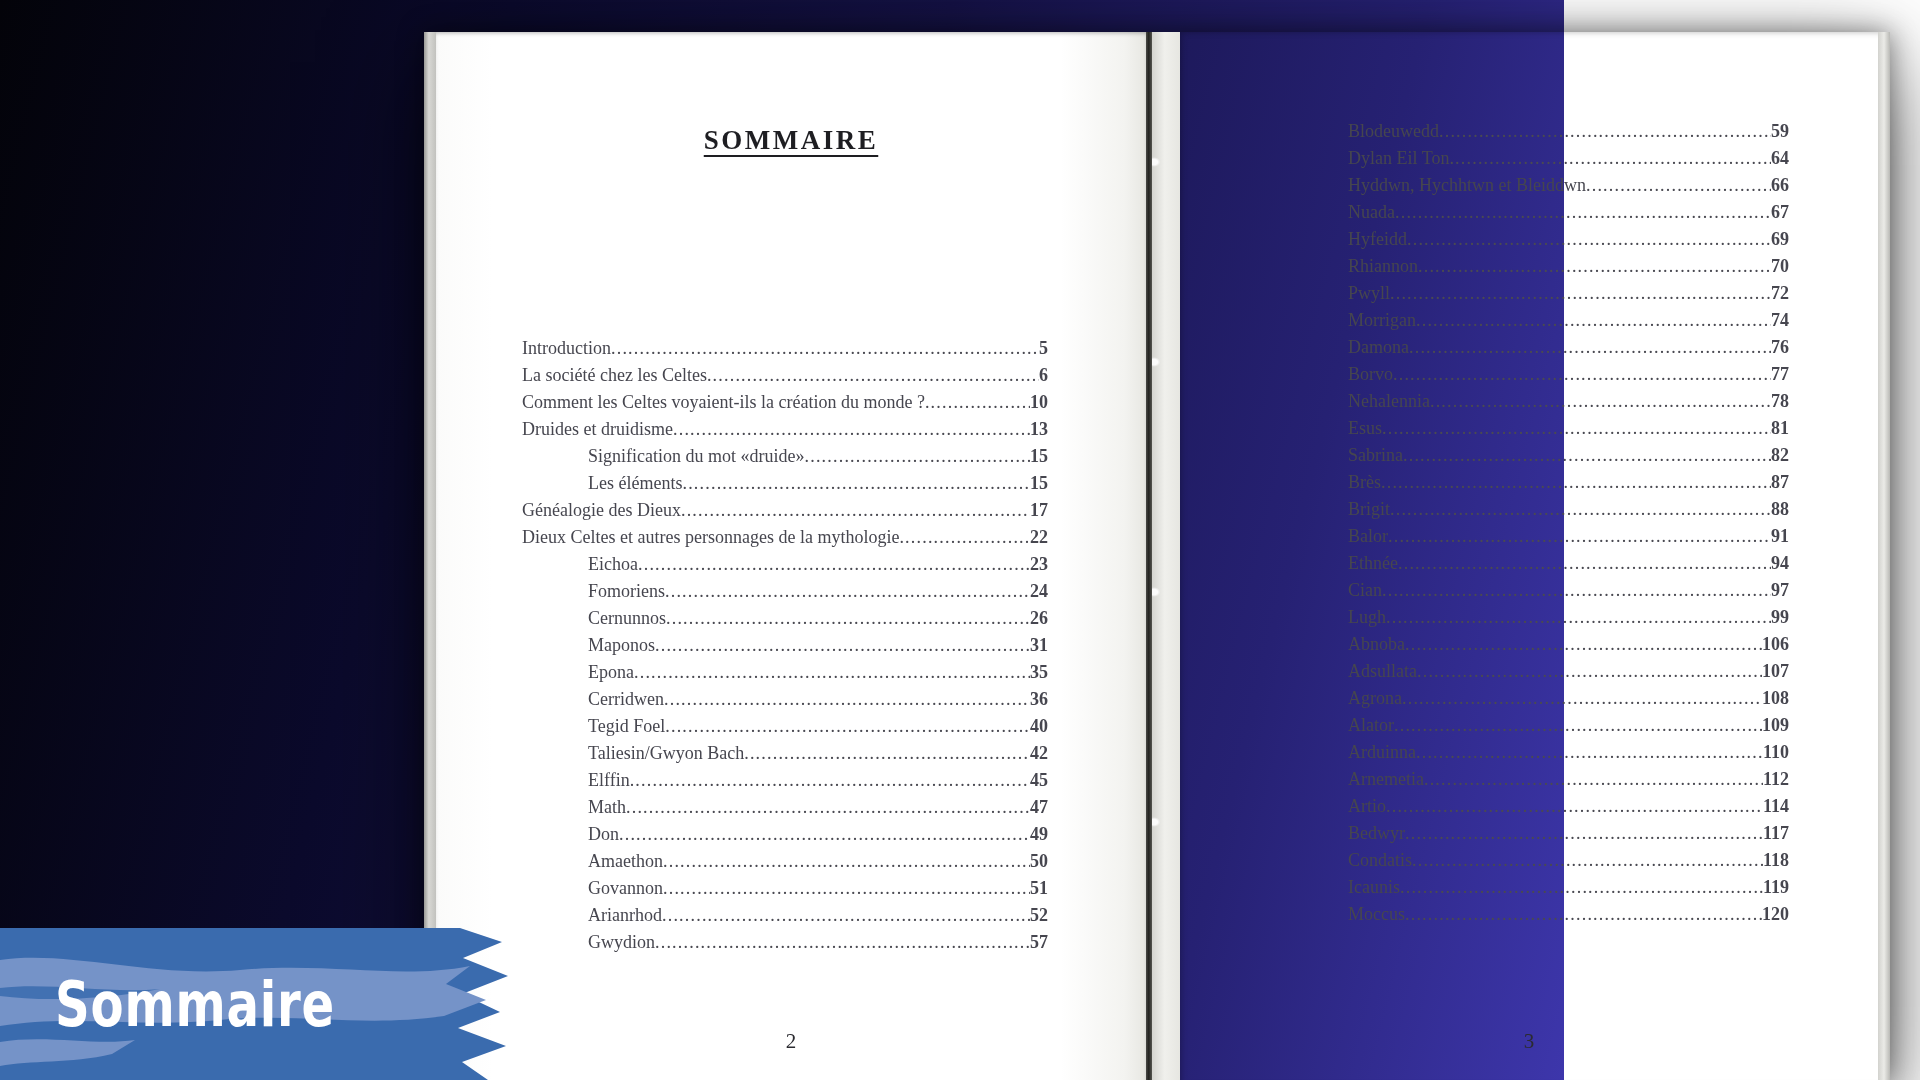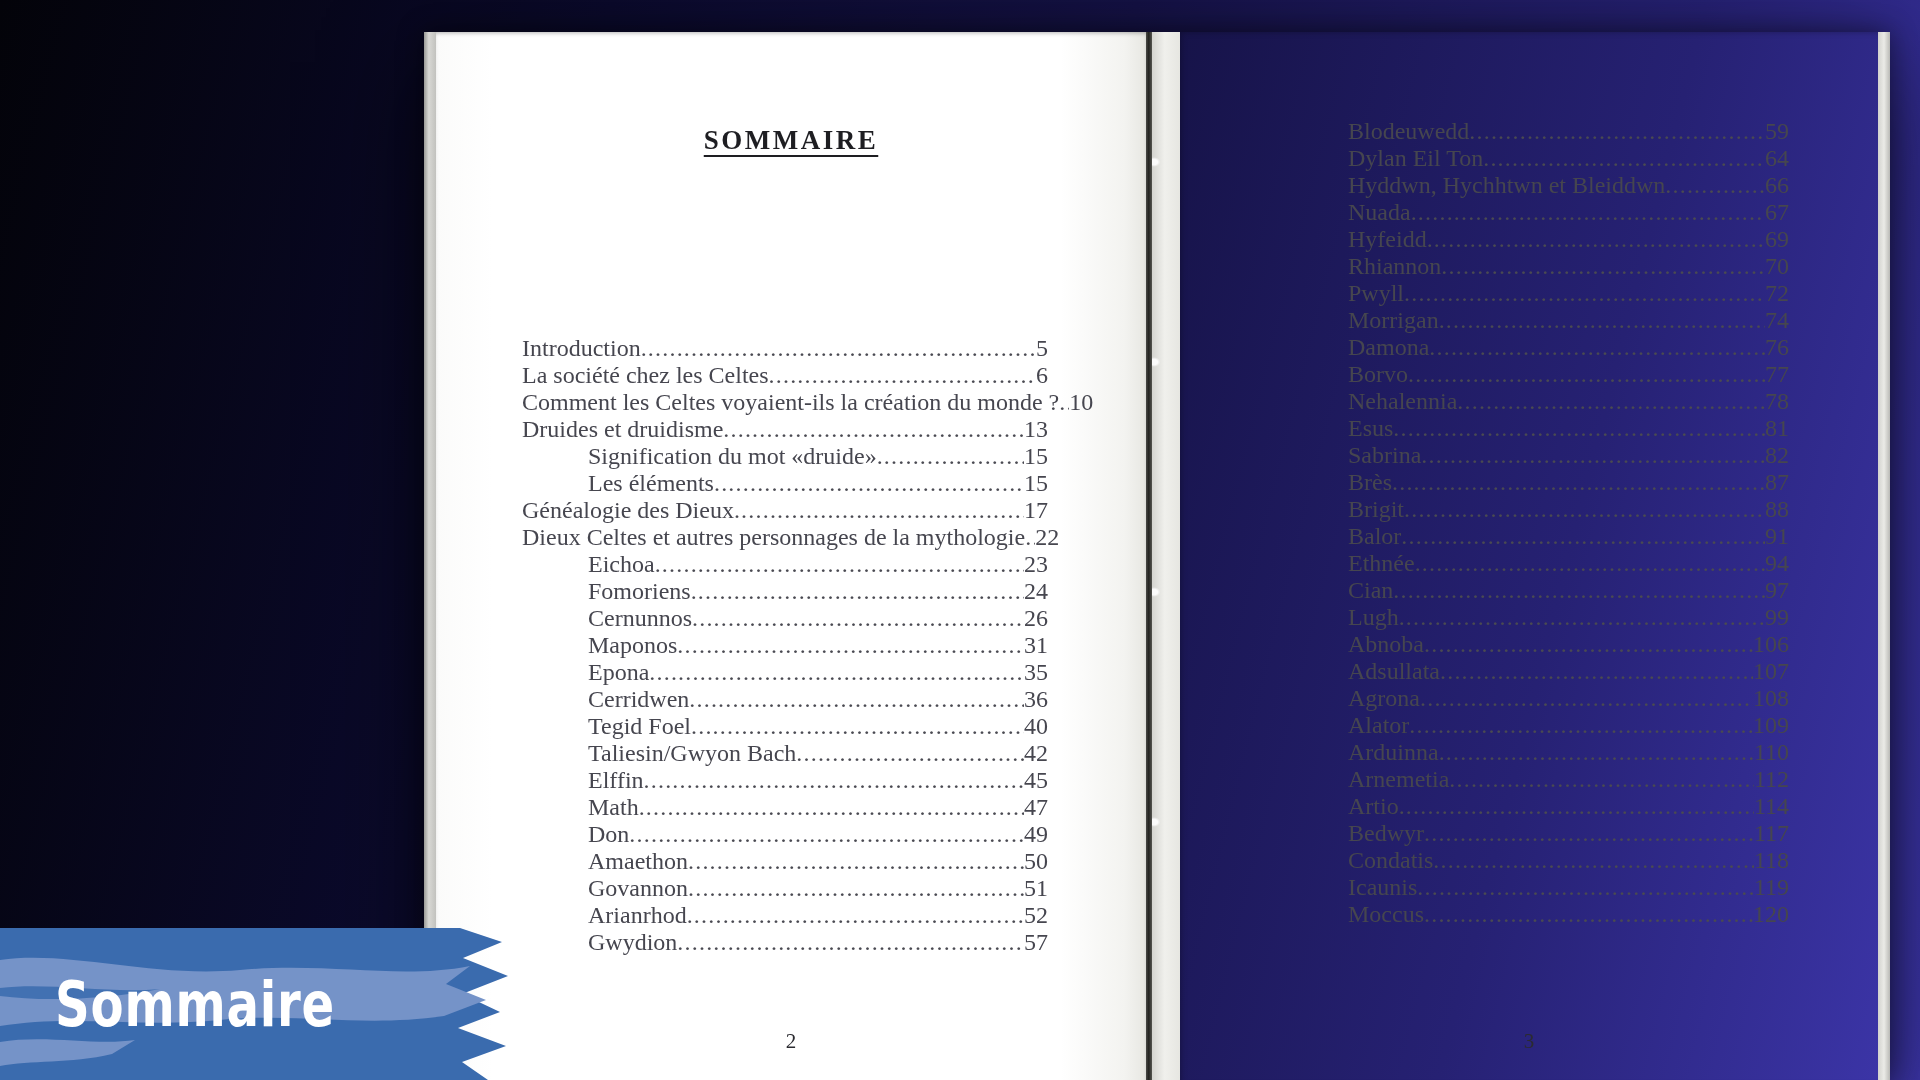--- a/index.html
+++ b/index.html
@@ -1,21 +1,21 @@
 <!DOCTYPE html>
 <html><head>
 <meta charset="utf-8">
 <style>
   html,body{margin:0;padding:0;}
   body{
     width:1920px;height:1080px;overflow:hidden;
     font-family:"Liberation Serif", serif;
   }
   .stage{
-    position:relative;width:1920px;height:1080px;
+    position:relative;width:1564px;height:1080px;
     background:linear-gradient(104deg,#030309 0%,#0b0a2c 28%,#151245 52%,#262173 78%,#3d36ab 100%);
   }
   .book{
     position:absolute;left:424px;top:32px;width:1466px;height:1048px;
     box-shadow:0 30px 90px rgba(0,0,0,.6), 0 0 25px rgba(0,0,0,.45);
   }
   .edge-left{
     position:absolute;left:0;top:0;width:12px;height:100%;
     background:linear-gradient(to right,#9a9a96,#d8d8d4 40%,#c2c2be);
   }
@@ -53,33 +53,33 @@
     text-align:center;font-size:27px;font-weight:600;color:#1e1e22;
     letter-spacing:2.5px;
     text-decoration:underline;text-underline-offset:6px;text-decoration-thickness:2px;
   }
   .toc{position:absolute;display:block;}
   .toc.left-toc{left:86px;right:98px;top:303px;}
   .toc.right-toc{left:168px;right:89px;top:86px;}
   .toc-row{
     display:flex;align-items:baseline;
     height:27px;line-height:27px;
-    font-size:24px;color:#46464f;justify-content:space-between;
+    font-size:18px;color:#46464f;justify-content:space-between;
   }
   .toc-row.indent{padding-left:66px;}
   .toc-label{white-space:nowrap;}
   .toc-dots{
     flex:1;overflow:hidden;white-space:nowrap;min-width:10px;
     color:#4a4a52;
   }
   .toc-dots::after{
     content:"..................................................................................................................................................................................................................";
     letter-spacing:1.2px;
   }
-  .toc-num{white-space:nowrap;}
+  .toc-num{white-space:nowrap;font-weight:bold;}
   .pagenum{
     position:absolute;left:0;bottom:26px;width:100%;
     text-align:center;font-size:21px;color:#2b2b30;
   }
   .banner{position:absolute;left:0;top:924px;z-index:5;}
   .banner text{
     font-family:"DejaVu Sans", sans-serif;
     font-weight:bold;
     fill:#ffffff;
   }

